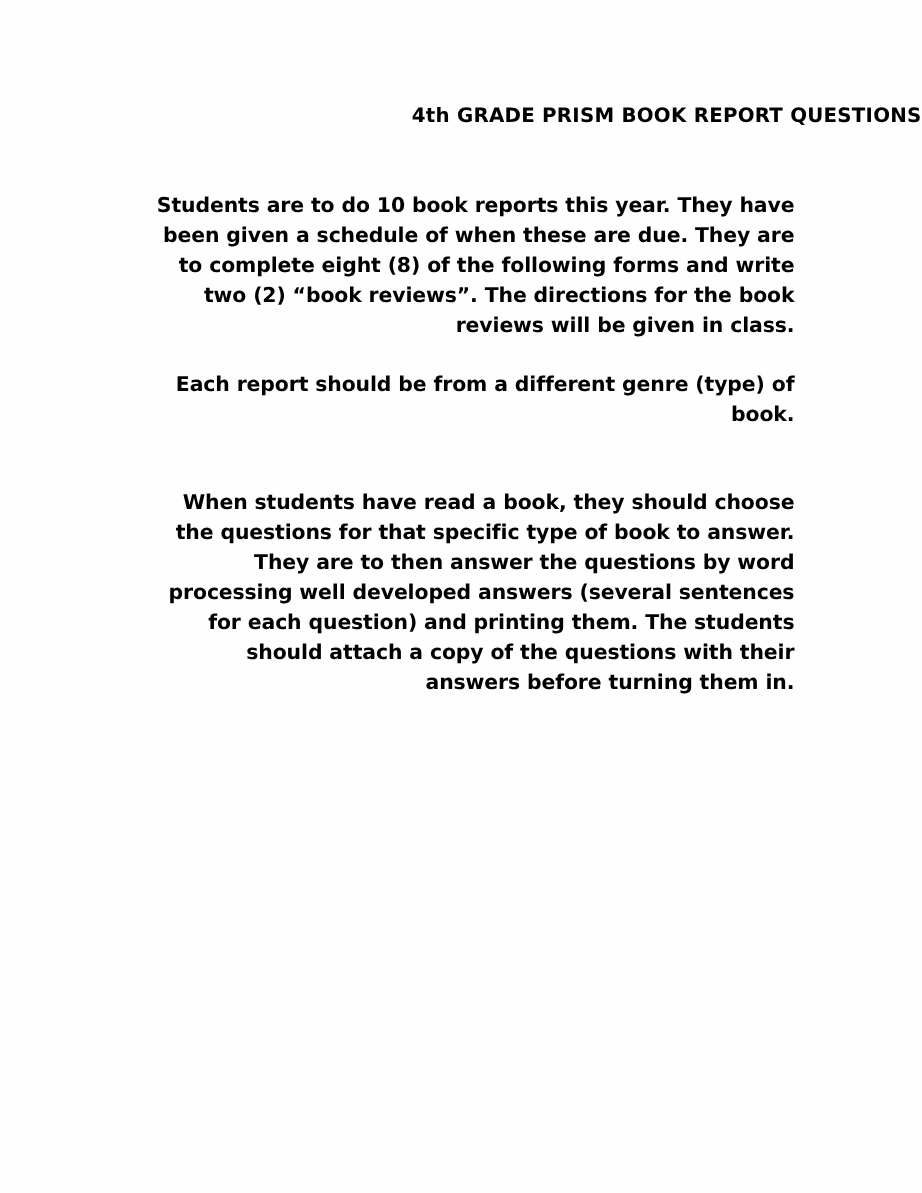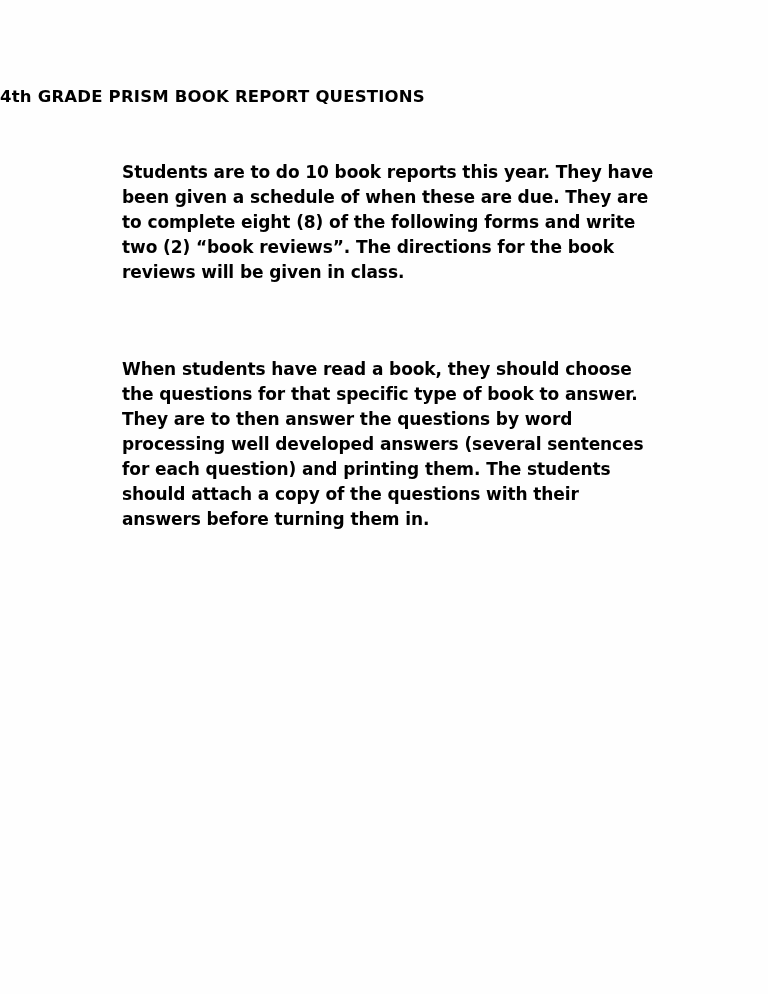--- a/index.html
+++ b/index.html
@@ -22,21 +22,21 @@
     inset: 0;
     background: #fefefe;
   }
 
   
   .doc-title {
     position: absolute;
     top: 86px;
     left: 0;
     width: 768px;
-    text-align: left;
+    text-align: right;
     font-size: 16.5px;
     font-weight: bold;
     letter-spacing: 0.2px;
     line-height: 22px;
     white-space: nowrap;
   }
 
   
   .body-block {
     position: absolute;
@@ -54,20 +54,21 @@
     display: inline-block;
     margin: 0;
   }
 
   .para {
     font-size: 17px;
     font-weight: bold;
     line-height: 25px;
     margin: 0;
     letter-spacing: -0.1px;
+    text-align: right;
   }
 
   .para-gap {
     height: 24px;
   }
 
   .fine-print {
     position: absolute;
     top: 666px;
     left: 122px;
@@ -86,20 +87,21 @@
 
   <div class="doc-title">4th GRADE PRISM BOOK REPORT QUESTIONS</div>
 
   <div class="body-block">
 
 
     <p class="para">Students are to do 10 book reports this year.  They have been given a schedule of when these are due.  They are to complete eight (8) of the following forms and write two (2) “book reviews”.  The directions for the book reviews will be given in class.</p>
 
     <div class="para-gap"></div>
 
+    <p class="para">Each report should be from a different genre (type) of book.</p>
 
     <div class="para-gap"></div>
 
 
     <div class="para-gap"></div>
 
     <p class="para">When students have read a book, they should choose the questions for that specific type of book to answer.  They are to then answer the questions by word processing well developed answers (several sentences for each question) and printing them. The students should attach a copy of the questions with their answers before turning them in.</p>
 
   </div>
 

